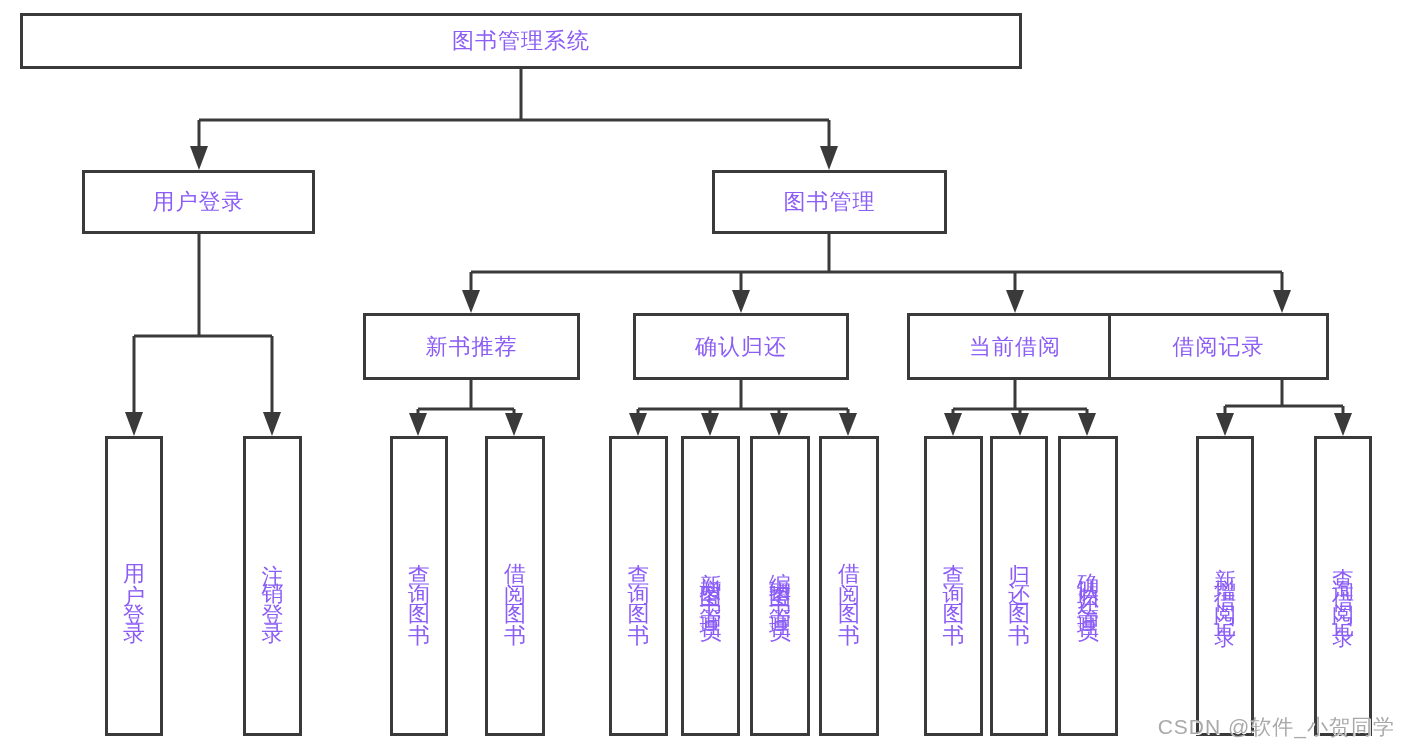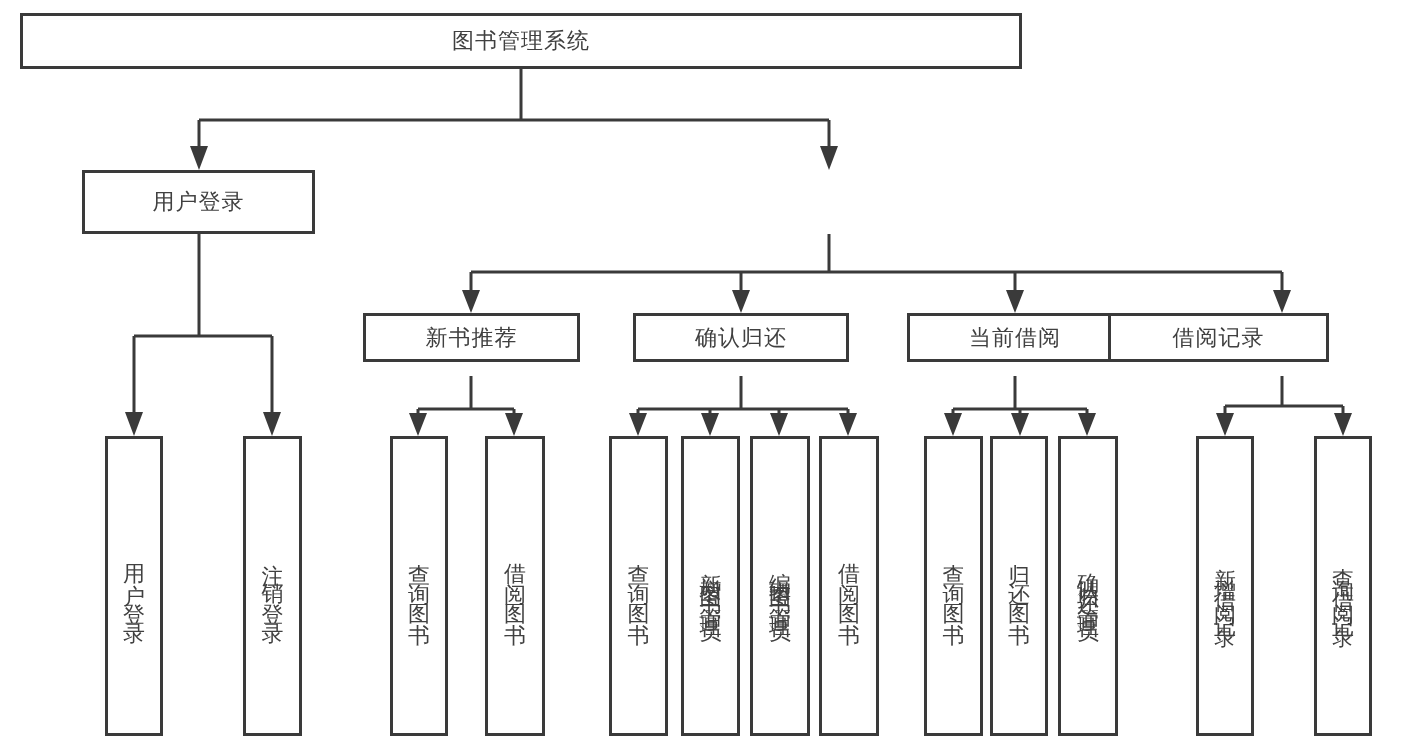--- a/index.html
+++ b/index.html
@@ -17,26 +17,26 @@
   .node {
     position: absolute;
     box-sizing: border-box;
     border: 3px solid #3a3a3a;
     background: #ffffff;
     display: flex;
     align-items: center;
     justify-content: center;
     font-size: 22px;
     letter-spacing: 1px;
-    color: #404040;
+    color: #8b5cf6;
   }
   .root { left: 20px;   top: 13px;  width: 1002px; height: 56px; }
   .l2a  { left: 82px;   top: 170px; width: 233px;  height: 64px; }
   .l2b  { left: 712px;  top: 170px; width: 235px;  height: 64px; }
-  .l3   { top: 313px; height: 49px; }
+  .l3   { top: 313px; height: 67px; }
   .l3-1 { left: 363px;  width: 217px; }
   .l3-2 { left: 633px;  width: 216px; }
   .l3-3 { left: 907px;  width: 216px; text-align: center; }
   .l3-4 { left: 1108px; width: 221px; }
 
   .leaf { top: 436px; height: 300px; }
   .leaf span {
     writing-mode: vertical-rl;
     text-orientation: mixed;
     letter-spacing: 20px;
@@ -94,20 +94,21 @@
       M629 413 L647 413 L638 436 Z  M701 413 L719 413 L710 436 Z
       M770 413 L788 413 L779 436 Z  M839 413 L857 413 L848 436 Z
       M944 413 L962 413 L953 436 Z  M1011 413 L1029 413 L1020 436 Z
       M1078 413 L1096 413 L1087 436 Z
       M1216 413 L1234 413 L1225 436 Z  M1334 413 L1352 413 L1343 436 Z"></path>
   </svg>
 
   <div class="node root">图书管理系统</div>
 
   <div class="node l2a">用户登录</div>
+  <div class="node l2b">图书管理</div>
 
   <div class="node l3 l3-1">新书推荐</div>
   <div class="node l3 l3-2">确认归还</div>
   <div class="node l3 l3-3">当前借阅</div>
   <div class="node l3 l3-4">借阅记录</div>
 
   <div class="node leaf lf-1">
     <span>用户登录</span>
   </div>
   <div class="node leaf lf-2">
@@ -144,14 +145,15 @@
     <span>确认归还（管理员）</span>
   </div>
 
   <div class="node leaf mid lf-12">
     <span>新增借阅记录</span>
   </div>
   <div class="node leaf mid lf-13">
     <span>查询借阅记录</span>
   </div>
 
+  <div class="watermark">CSDN @软件_小贺同学</div>
 
 </div>
 
 </body></html>

